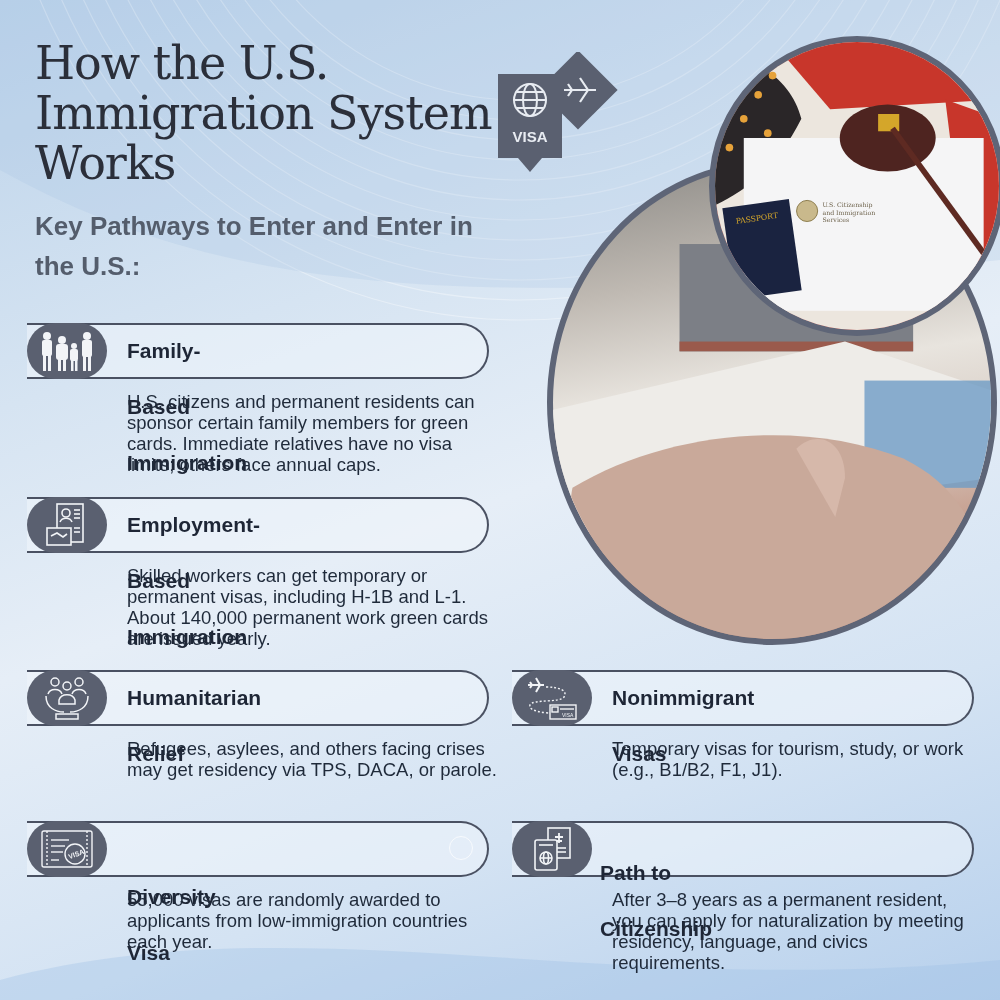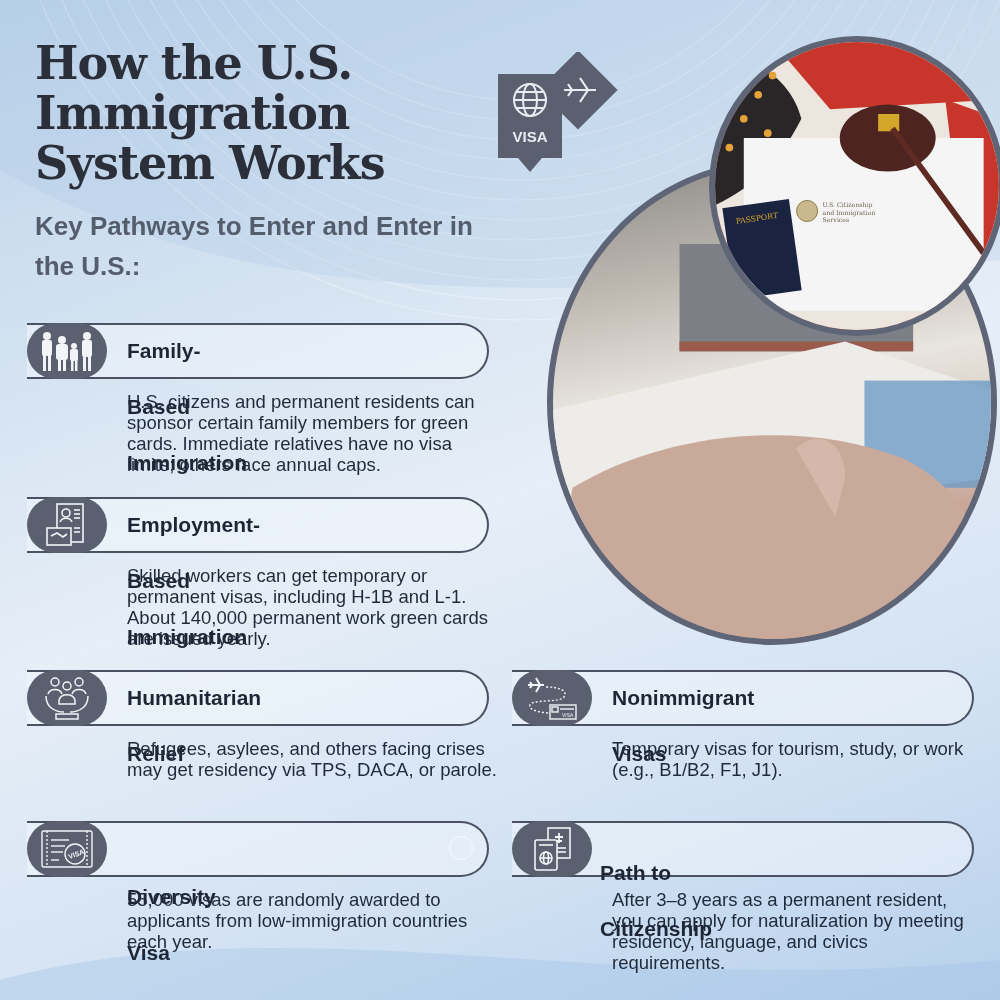--- a/index.html
+++ b/index.html
@@ -9,21 +9,21 @@
     font-family: "Liberation Sans", sans-serif;
     background: linear-gradient(160deg, #bcd3ea 0%, #d6e4f2 30%, #e6eef7 50%, #d4e3f3 75%, #b7d0ec 100%);
     color: #1f2a3a;
   }
   .bg-lines {
     position: absolute; inset: 0; pointer-events: none;
   }
   .title {
     position: absolute; left: 35px; top: 38px; width: 470px;
     font-family: "DejaVu Serif", serif;
-    font-weight: bold;
+    font-weight: normal;
     font-size: 46px;
     line-height: 50px;
     color: #2b2f3a;
     letter-spacing: -1px;
   }
   .subtitle {
     position: absolute; left: 35px; top: 206px; width: 450px;
     font-family: "Liberation Sans", sans-serif;
     font-weight: bold;
     font-size: 26px;

